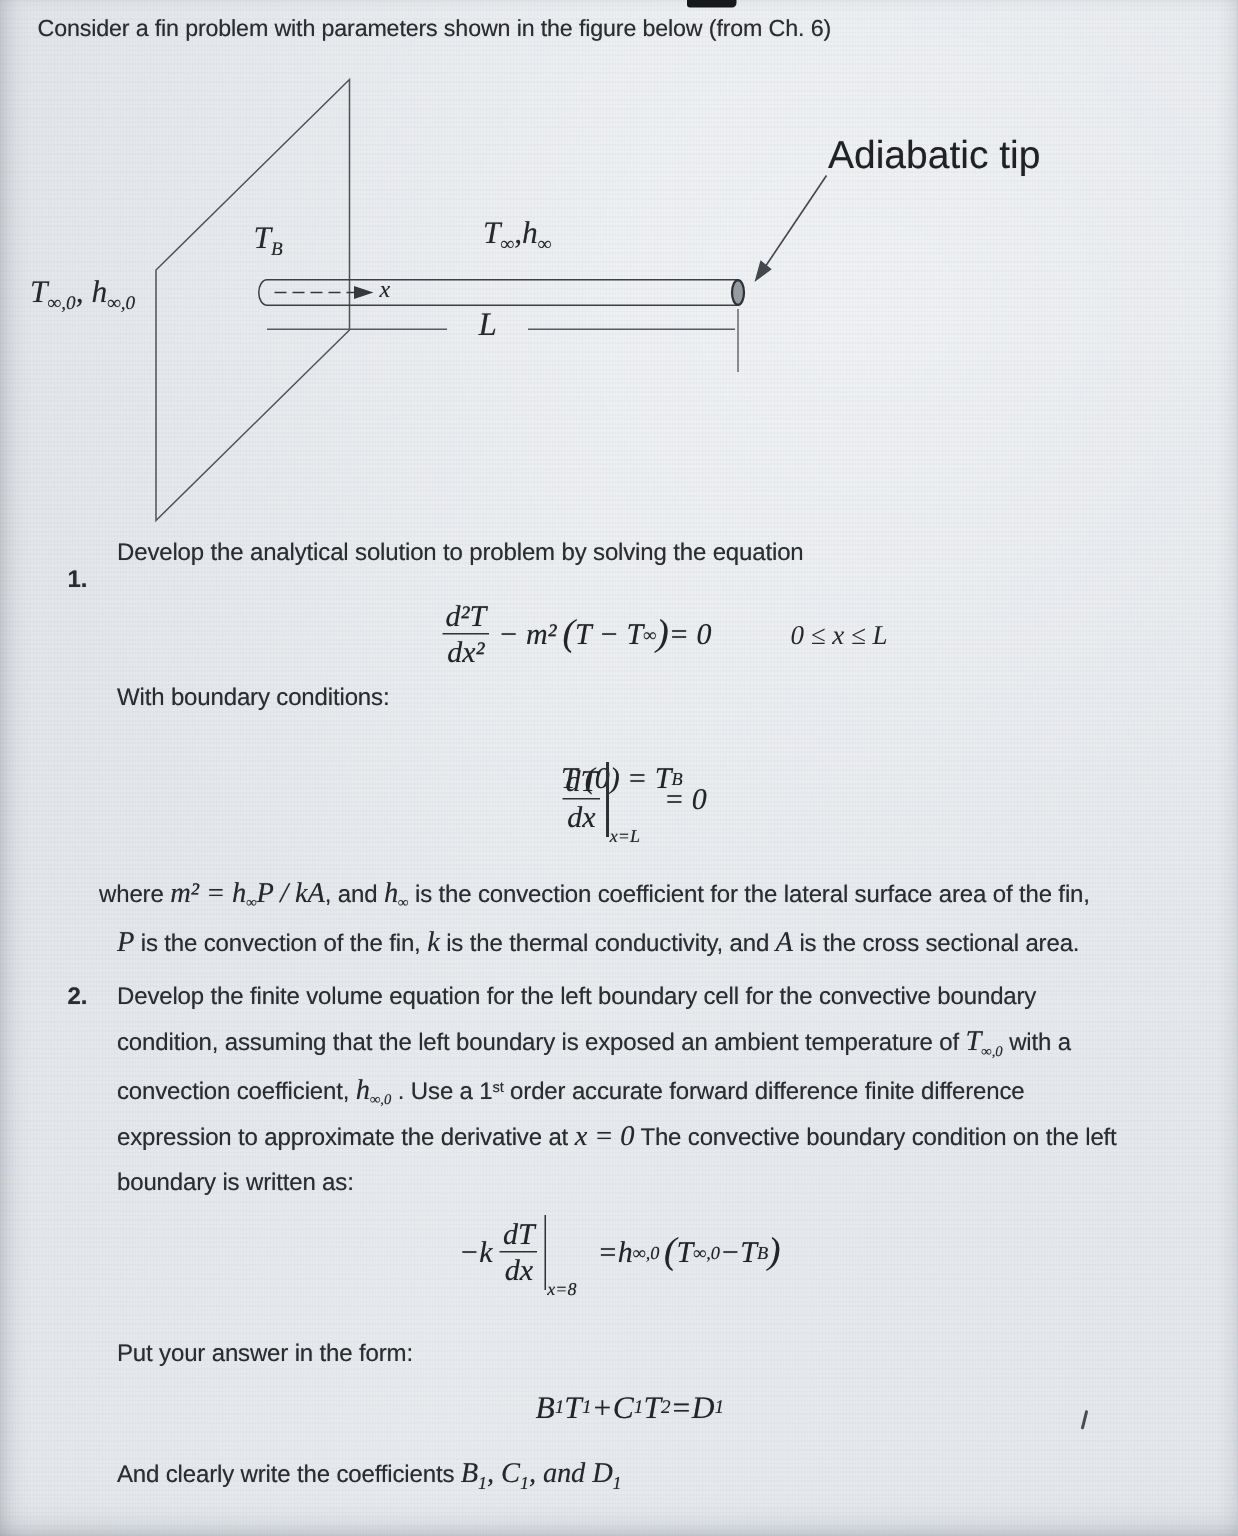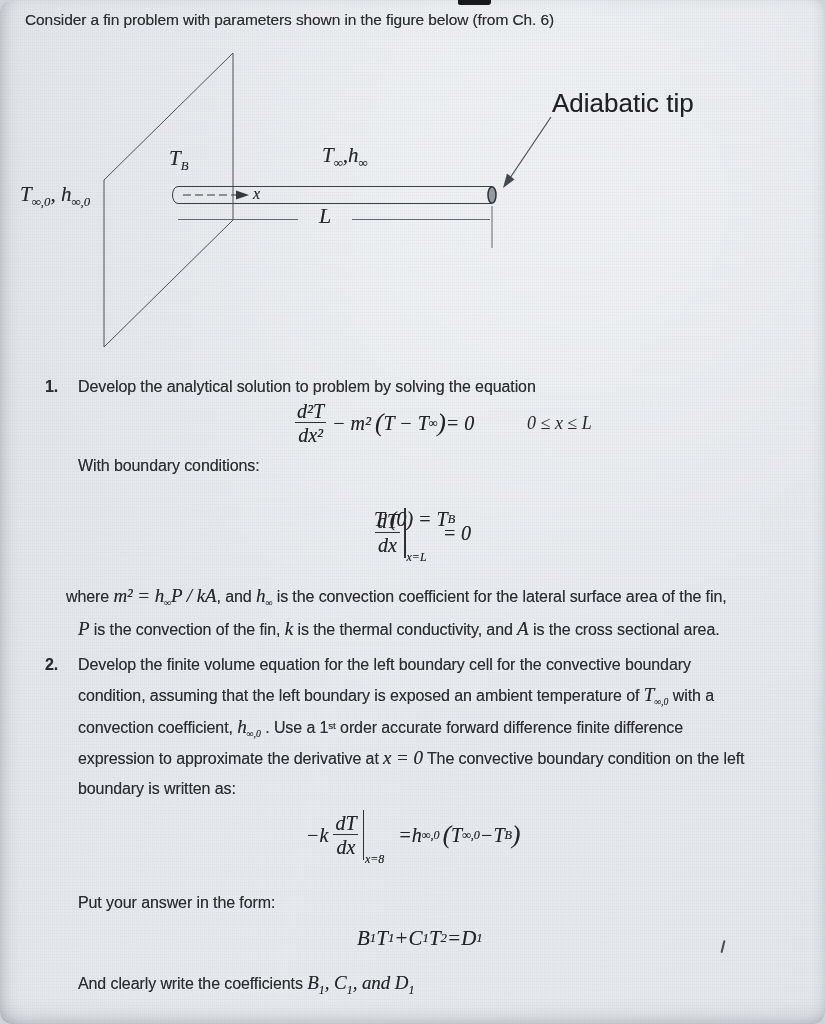--- a/index.html
+++ b/index.html
@@ -7,21 +7,20 @@
     position:relative; width:825px; height:1024px; margin:0 auto;
     background:
       radial-gradient(120% 90% at 70% 20%, rgba(255,255,255,0.35), rgba(255,255,255,0) 60%),
       linear-gradient(100deg, #e2e5e9 0%, #e8ebee 45%, #e4e7eb 100%);
     box-shadow: inset 12px 0 20px -14px rgba(90,95,105,0.45),
                 inset -8px 0 16px -12px rgba(90,95,105,0.30),
                 inset 0 -14px 24px -16px rgba(90,95,105,0.45);
     overflow:hidden;
     font-family:"Liberation Sans", sans-serif;
     color:#2a2c2f;
-    border-radius:12px;
   }
   .page::before {
     content:""; position:absolute; inset:0; pointer-events:none;
     background-image:
       repeating-linear-gradient(0deg, rgba(110,120,135,0.035) 0 1px, transparent 1px 3px),
       repeating-linear-gradient(90deg, rgba(110,120,135,0.028) 0 1px, transparent 1px 2px);
   }
   .abs { position:absolute; }
   .t  { font-size:16px; line-height:20px; letter-spacing:-0.1px; white-space:nowrap;
         text-shadow:0 0 0.5px rgba(45,47,50,0.55); }
@@ -84,21 +83,21 @@
     <div class="abs lbl m" style="left:322px; top:103px; font-size:21px;"><span>T</span><span class="sb">∞</span><span>,</span><span>h</span><span class="sb">∞</span></div>
 
     <div class="abs lbl m" style="left:20px; top:142px; font-size:21px;"><span>T</span><span class="sb">∞,0</span><span>,</span> <span>h</span><span class="sb">∞,0</span></div>
 
     <div class="abs lbl m" style="left:253px; top:145px; font-size:16px;">x</div>
 
     <div class="abs lbl m" style="left:319px; top:163px; font-size:22px;">L</div>
   </div>
 
   <div class="abs t bold" style="left:45px; top:377px;">1.</div>
-  <div class="abs t" style="left:78px; top:377px;">Develop the analytical solution to  problem by solving the equation</div>
+  <div class="abs t" style="left:78px; top:359px;">Develop the analytical solution to  problem by solving the equation</div>
 
   <div class="abs eq" style="left:294px; top:400px;">
     <span class="frac">
         <span class="fn">d²T</span>
         <span class="fd">dx²</span>
       </span>
     <span style="margin-left:5px;">− m²</span>
     <span class="big" style="margin-left:4px;">(</span>
     <span>T − T</span>
     <span class="sb">∞</span>

